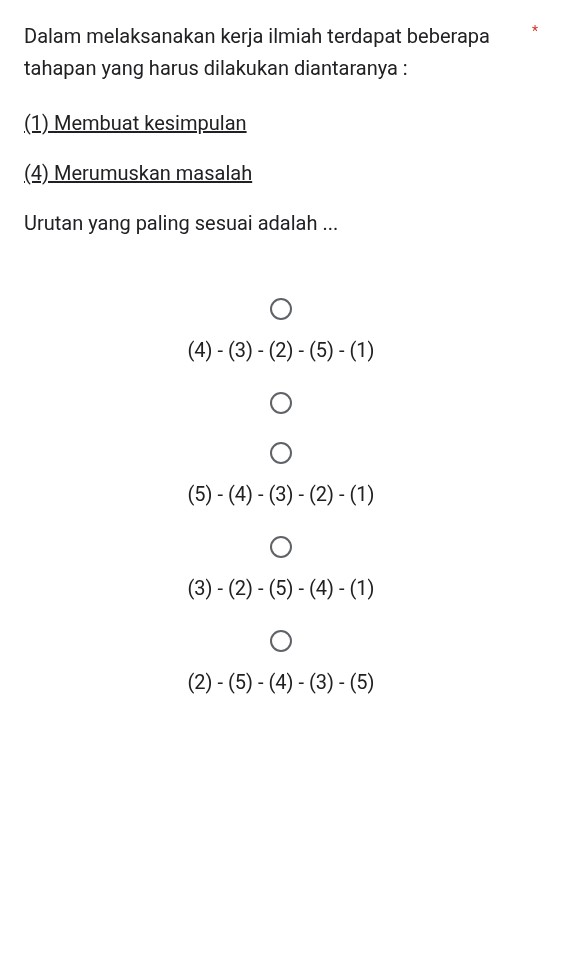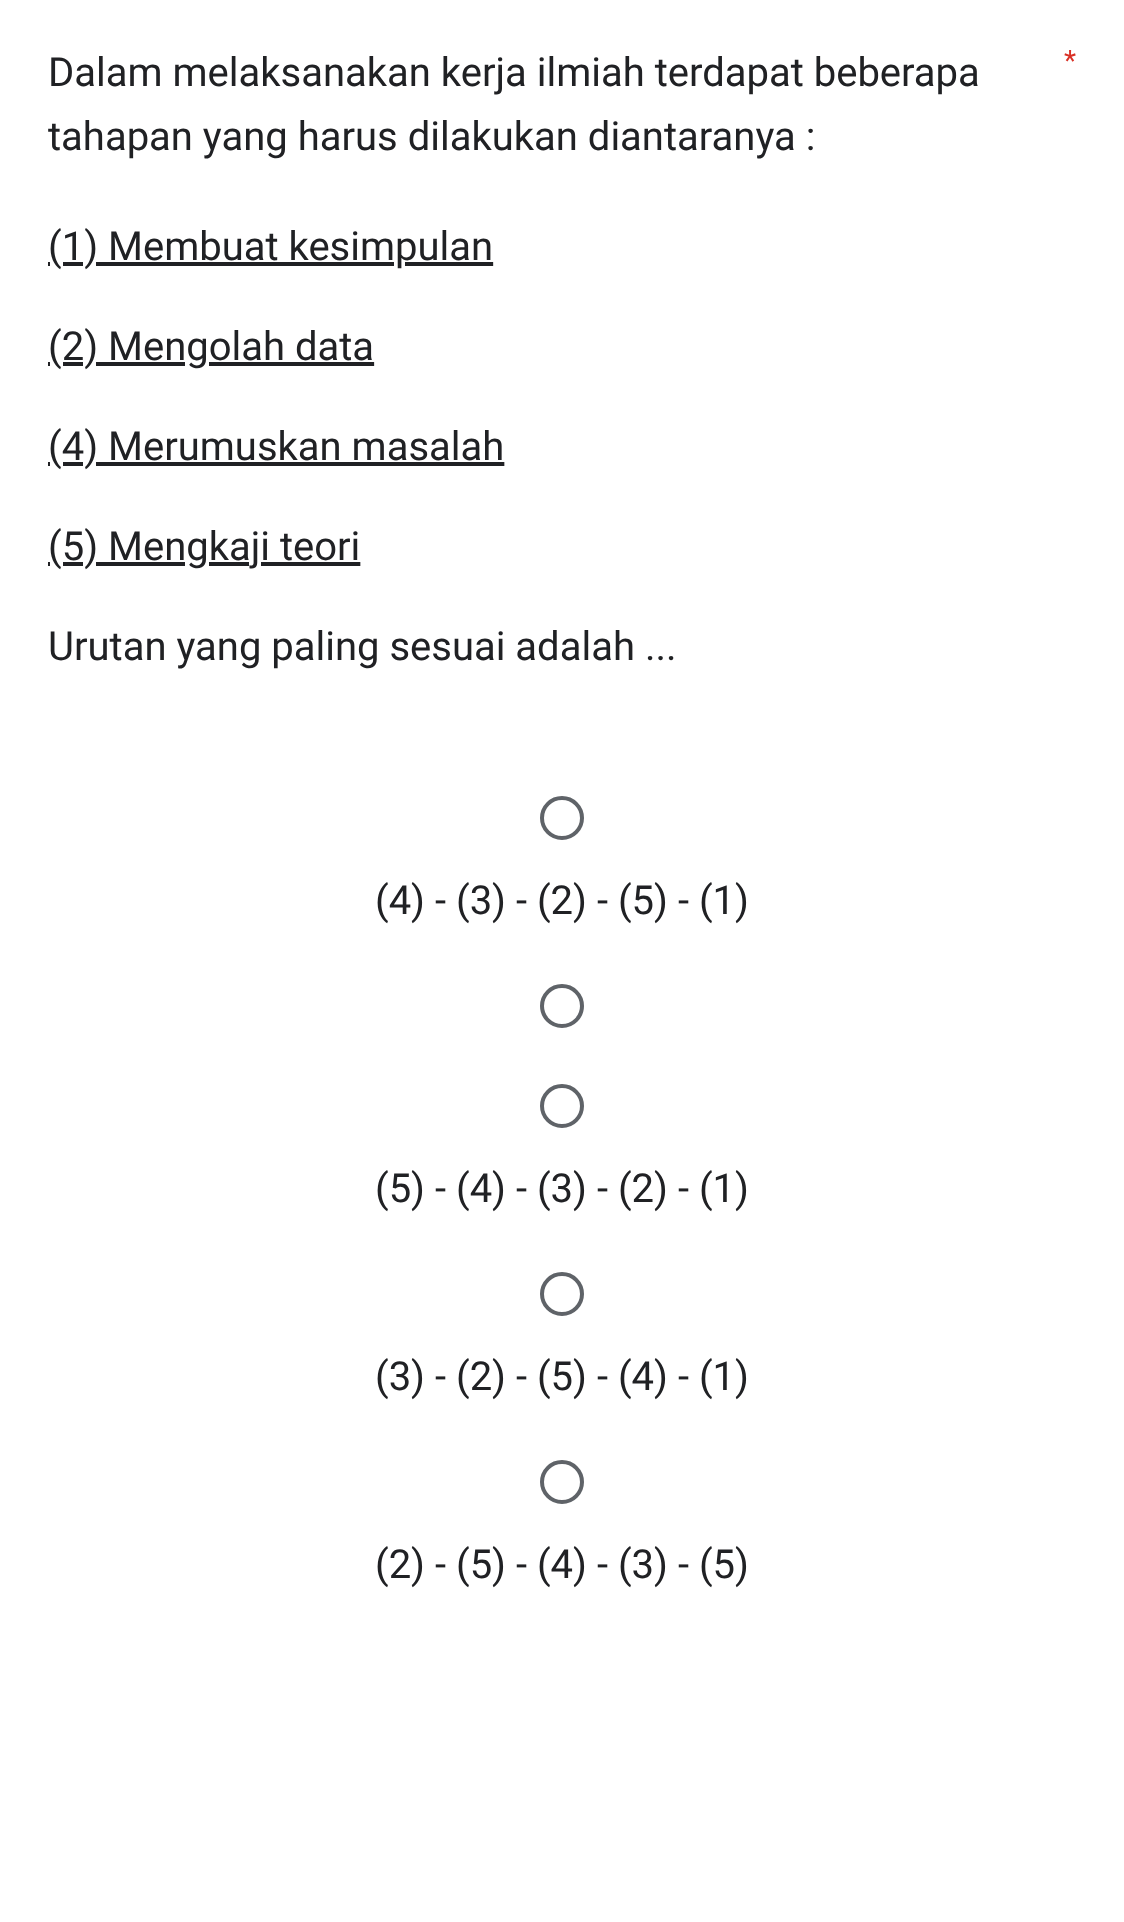--- a/index.html
+++ b/index.html
@@ -76,23 +76,21 @@
 </head>
 <body>
 
 <div class="question-header">
   <div class="question-text">Dalam melaksanakan kerja ilmiah terdapat beberapa tahapan yang harus dilakukan diantaranya :</div>
   <div class="required-marker">*</div>
 </div>
 
 <div class="question-items">
   <div class="question-item">(1) Membuat kesimpulan</div>
-  <div class="question-item">(2) Mengolah data</div>
   <div class="question-item">(4) Merumuskan masalah</div>
-  <div class="question-item">(5) Mengkaji teori</div>
 </div>
 
 <div class="question-closing">Urutan yang paling sesuai adalah ...</div>
 
 <div class="options">
   <div class="option">
     <div class="radio"></div>
     <div class="option-label">(4) - (3) - (2) - (5) - (1)</div>
   </div>
   <div class="option">

